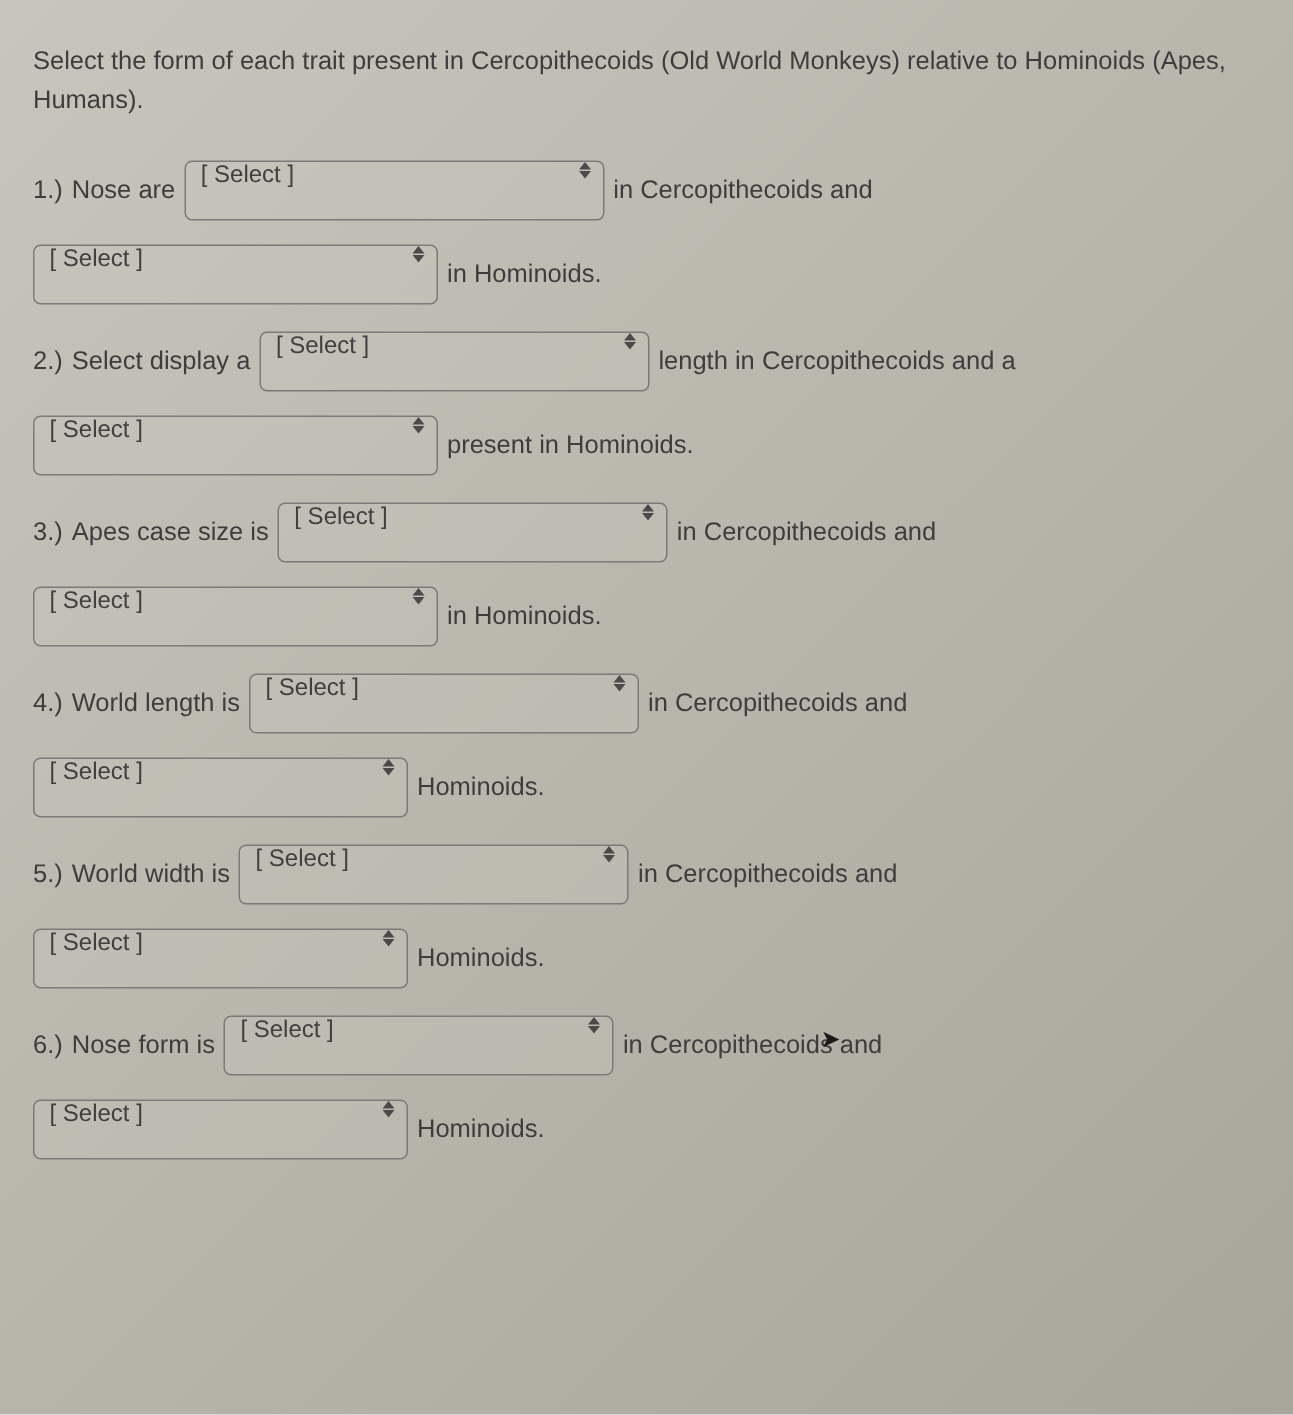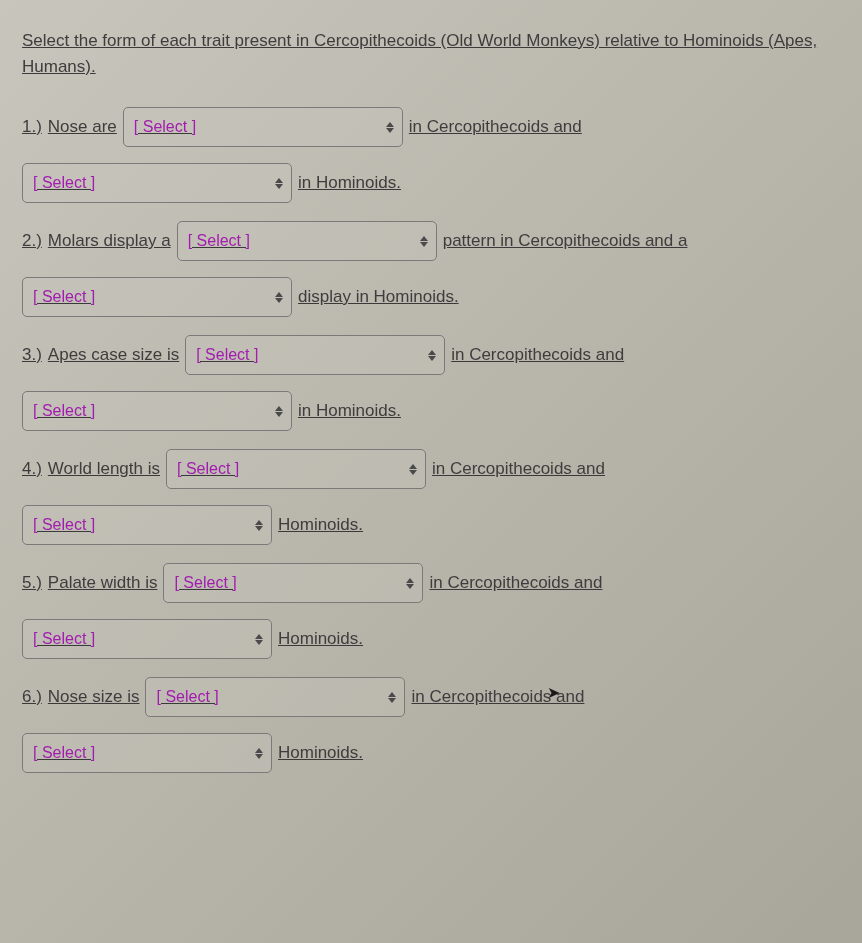--- a/index.html
+++ b/index.html
@@ -12,21 +12,20 @@
       height: 943px;
       background: linear-gradient(135deg, #c8c5bc 0%, #b8b5ab 50%, #a8a59b 100%);
       font-family: Arial, Helvetica, sans-serif;
       color: #3a3a3a;
       padding: 28px 22px;
       position: relative;
       overflow: hidden;
     }
     .page {
       position: relative;
-      text-decoration: underline;
     }
     .instructions {
       font-size: 17px;
       line-height: 1.5;
       color: #3d3d3d;
       margin-bottom: 28px;
     }
     .question-block {
       margin-bottom: 18px;
     }
@@ -37,29 +36,29 @@
       gap: 6px;
       margin-bottom: 16px;
     }
     .prompt-text {
       font-size: 17px;
       color: #3d3d3d;
       white-space: nowrap;
     }
     .select-box {
       display: inline-flex;
-      align-items: center;
+      align-items: flex-start;
       justify-content: space-between;
       border: 1.5px solid #7a7a7a;
       border-radius: 5px;
       background: rgba(200, 197, 188, 0.35);
       height: 40px;
       padding: 0 8px 0 10px;
       font-size: 16px;
-      color: #a21caf;
+      color: #404040;
       cursor: pointer;
     }
     .select-box.wide-a {
       width: 280px;
     }
     .select-box.wide-b {
       width: 270px;
     }
     .select-box.wide-c {
       width: 260px;
@@ -124,39 +123,39 @@
             <span class="tri down"></span>
           </span>
       </div>
       <span class="prompt-text">in Hominoids.</span>
     </div>
   </div>
 
   <div class="question-block">
     <div class="row">
       <span class="prompt-text">2.)</span>
-      <span class="prompt-text">Molars display a</span>
-      <div class="select-box wide-c">
-        <span>[ Select ]</span>
-        <span class="sort-icon">
-            <span class="tri up"></span>
-            <span class="tri down"></span>
-          </span>
-      </div>
-      <span class="prompt-text">pattern in Cercopithecoids and a</span>
+      <span class="prompt-text">Select display a</span>
+      <div class="select-box wide-c">
+        <span>[ Select ]</span>
+        <span class="sort-icon">
+            <span class="tri up"></span>
+            <span class="tri down"></span>
+          </span>
+      </div>
+      <span class="prompt-text">length in Cercopithecoids and a</span>
     </div>
     <div class="row">
       <div class="select-box wide-b">
         <span>[ Select ]</span>
         <span class="sort-icon">
             <span class="tri up"></span>
             <span class="tri down"></span>
           </span>
       </div>
-      <span class="prompt-text">display in Hominoids.</span>
+      <span class="prompt-text">present in Hominoids.</span>
     </div>
   </div>
 
   <div class="question-block">
     <div class="row">
       <span class="prompt-text">3.)</span>
       <span class="prompt-text">Apes case size is</span>
       <div class="select-box wide-c">
         <span>[ Select ]</span>
         <span class="sort-icon">
@@ -199,21 +198,21 @@
             <span class="tri down"></span>
           </span>
       </div>
       <span class="prompt-text">Hominoids.</span>
     </div>
   </div>
 
   <div class="question-block">
     <div class="row">
       <span class="prompt-text">5.)</span>
-      <span class="prompt-text">Palate width is</span>
+      <span class="prompt-text">World width is</span>
       <div class="select-box wide-c">
         <span>[ Select ]</span>
         <span class="sort-icon">
             <span class="tri up"></span>
             <span class="tri down"></span>
           </span>
       </div>
       <span class="prompt-text">in Cercopithecoids and</span>
     </div>
     <div class="row">
@@ -224,21 +223,21 @@
             <span class="tri down"></span>
           </span>
       </div>
       <span class="prompt-text">Hominoids.</span>
     </div>
   </div>
 
   <div class="question-block">
     <div class="row">
       <span class="prompt-text">6.)</span>
-      <span class="prompt-text">Nose size is</span>
+      <span class="prompt-text">Nose form is</span>
       <div class="select-box wide-c">
         <span>[ Select ]</span>
         <span class="sort-icon">
             <span class="tri up"></span>
             <span class="tri down"></span>
           </span>
       </div>
       <span class="prompt-text">in Cercopithecoids and</span>
     </div>
     <div class="row">

